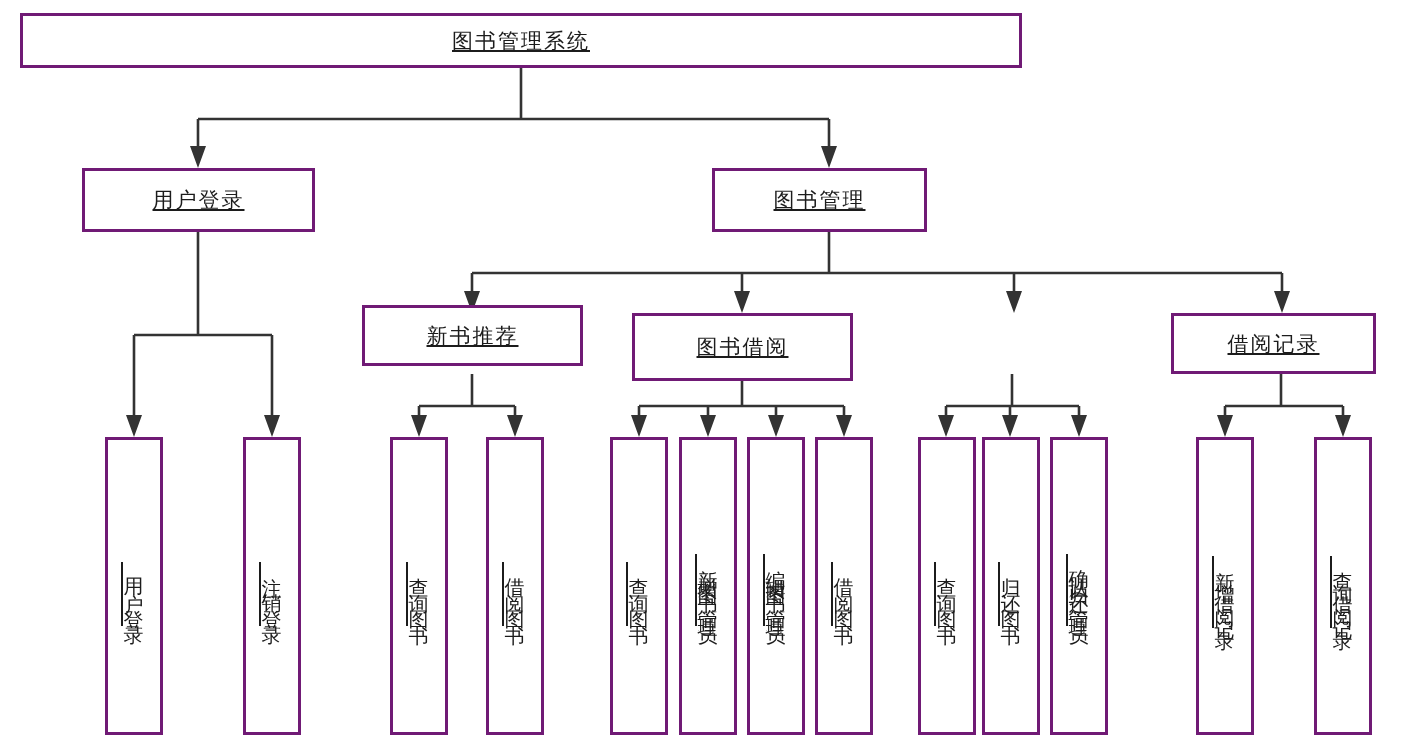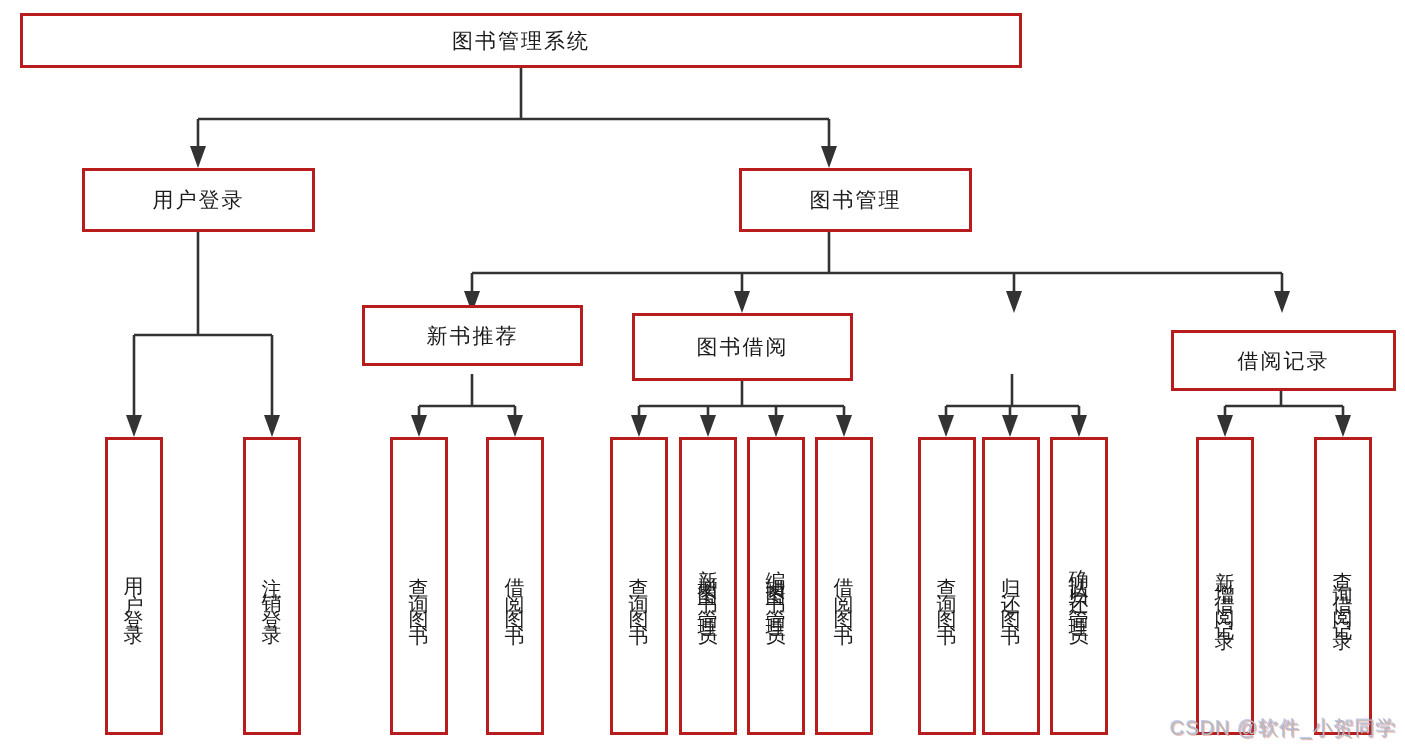--- a/index.html
+++ b/index.html
@@ -2,22 +2,22 @@
 <html><head>
 <meta charset="utf-8">
 <style>
   html,body{margin:0;padding:0;background:#ffffff;}
   #canvas{
     position:relative;width:1405px;height:747px;background:#ffffff;overflow:hidden;
     font-family:"Liberation Sans","DejaVu Sans",sans-serif;color:#1c1c1c;
   }
   #wires{position:absolute;left:0;top:0;width:1405px;height:747px;}
   .node{
-    position:absolute;box-sizing:border-box;border:3px solid #b91c1c;background:#ffffff;
-    display:flex;align-items:center;justify-content:center;
+    position:absolute;box-sizing:border-box;border:3px solid #701a75;background:#ffffff;
+    display:flex;align-items:center;justify-content:center;text-decoration:underline;
   }
   .hnode{font-size:21px;letter-spacing:2px;font-weight:500;}
   .leaf{border-width:3px;}
   .vtext{
     writing-mode:vertical-rl;text-orientation:mixed;
     font-size:20px;line-height:1;font-weight:500;white-space:nowrap;
   }
   .len4{letter-spacing:16px;margin-top:16px;}
   .len6{letter-spacing:12px;margin-top:12px;}
   .len9{letter-spacing:8px;margin-top:8px;}
@@ -52,25 +52,25 @@
          M631 415 L647 415 L639 437 Z  M700 415 L716 415 L708 437 Z
          M768 415 L784 415 L776 437 Z  M836 415 L852 415 L844 437 Z
          M938 415 L954 415 L946 437 Z  M1002 415 L1018 415 L1010 437 Z
          M1071 415 L1087 415 L1079 437 Z
          M1217 415 L1233 415 L1225 437 Z  M1335 415 L1351 415 L1343 437 Z" fill="#333333" stroke="none"></path>
   </svg>
 
   <div class="node hnode" style="left:20px;top:13px;width:1002px;height:55px">图书管理系统</div>
 
   <div class="node hnode" style="left:82px;top:168px;width:233px;height:64px">用户登录</div>
-  <div class="node hnode" style="left:739px;top:168px;width:233px;height:64px">图书管理</div>
+  <div class="node hnode" style="left:712px;top:168px;width:215px;height:64px">图书管理</div>
 
   <div class="node hnode" style="left:362px;top:305px;width:221px;height:61px">新书推荐</div>
   <div class="node hnode" style="left:632px;top:313px;width:221px;height:68px">图书借阅</div>
-  <div class="node hnode" style="left:1171px;top:330px;width:225px;height:61px">借阅记录</div>
+  <div class="node hnode" style="left:1171px;top:313px;width:205px;height:61px">借阅记录</div>
 
   <div class="node leaf" style="left:105px;top:437px;width:58px;height:298px">
     <span class="vtext len4">用户登录</span>
   </div>
   <div class="node leaf" style="left:243px;top:437px;width:58px;height:298px">
     <span class="vtext len4">注销登录</span>
   </div>
 
   <div class="node leaf" style="left:390px;top:437px;width:58px;height:298px">
     <span class="vtext len4">查询图书</span>
@@ -102,15 +102,14 @@
     <span class="vtext len9">确认归还（管理员）</span>
   </div>
 
   <div class="node leaf" style="left:1196px;top:437px;width:58px;height:298px">
     <span class="vtext len6">新增借阅记录</span>
   </div>
   <div class="node leaf" style="left:1314px;top:437px;width:58px;height:298px">
     <span class="vtext len6">查询借阅记录</span>
   </div>
 
-  <div id="watermark">CSDN @软件_小贺同学</div>
 
 </div>
 
 </body></html>

